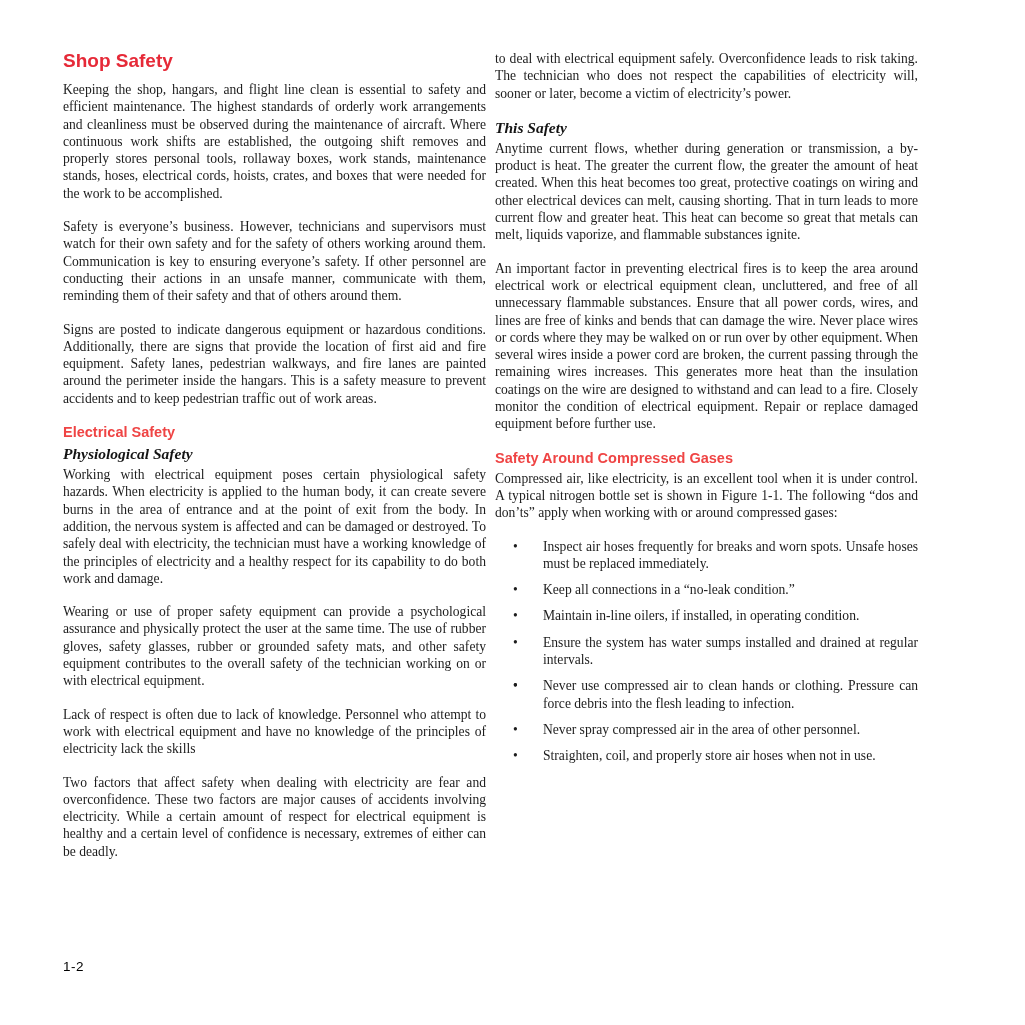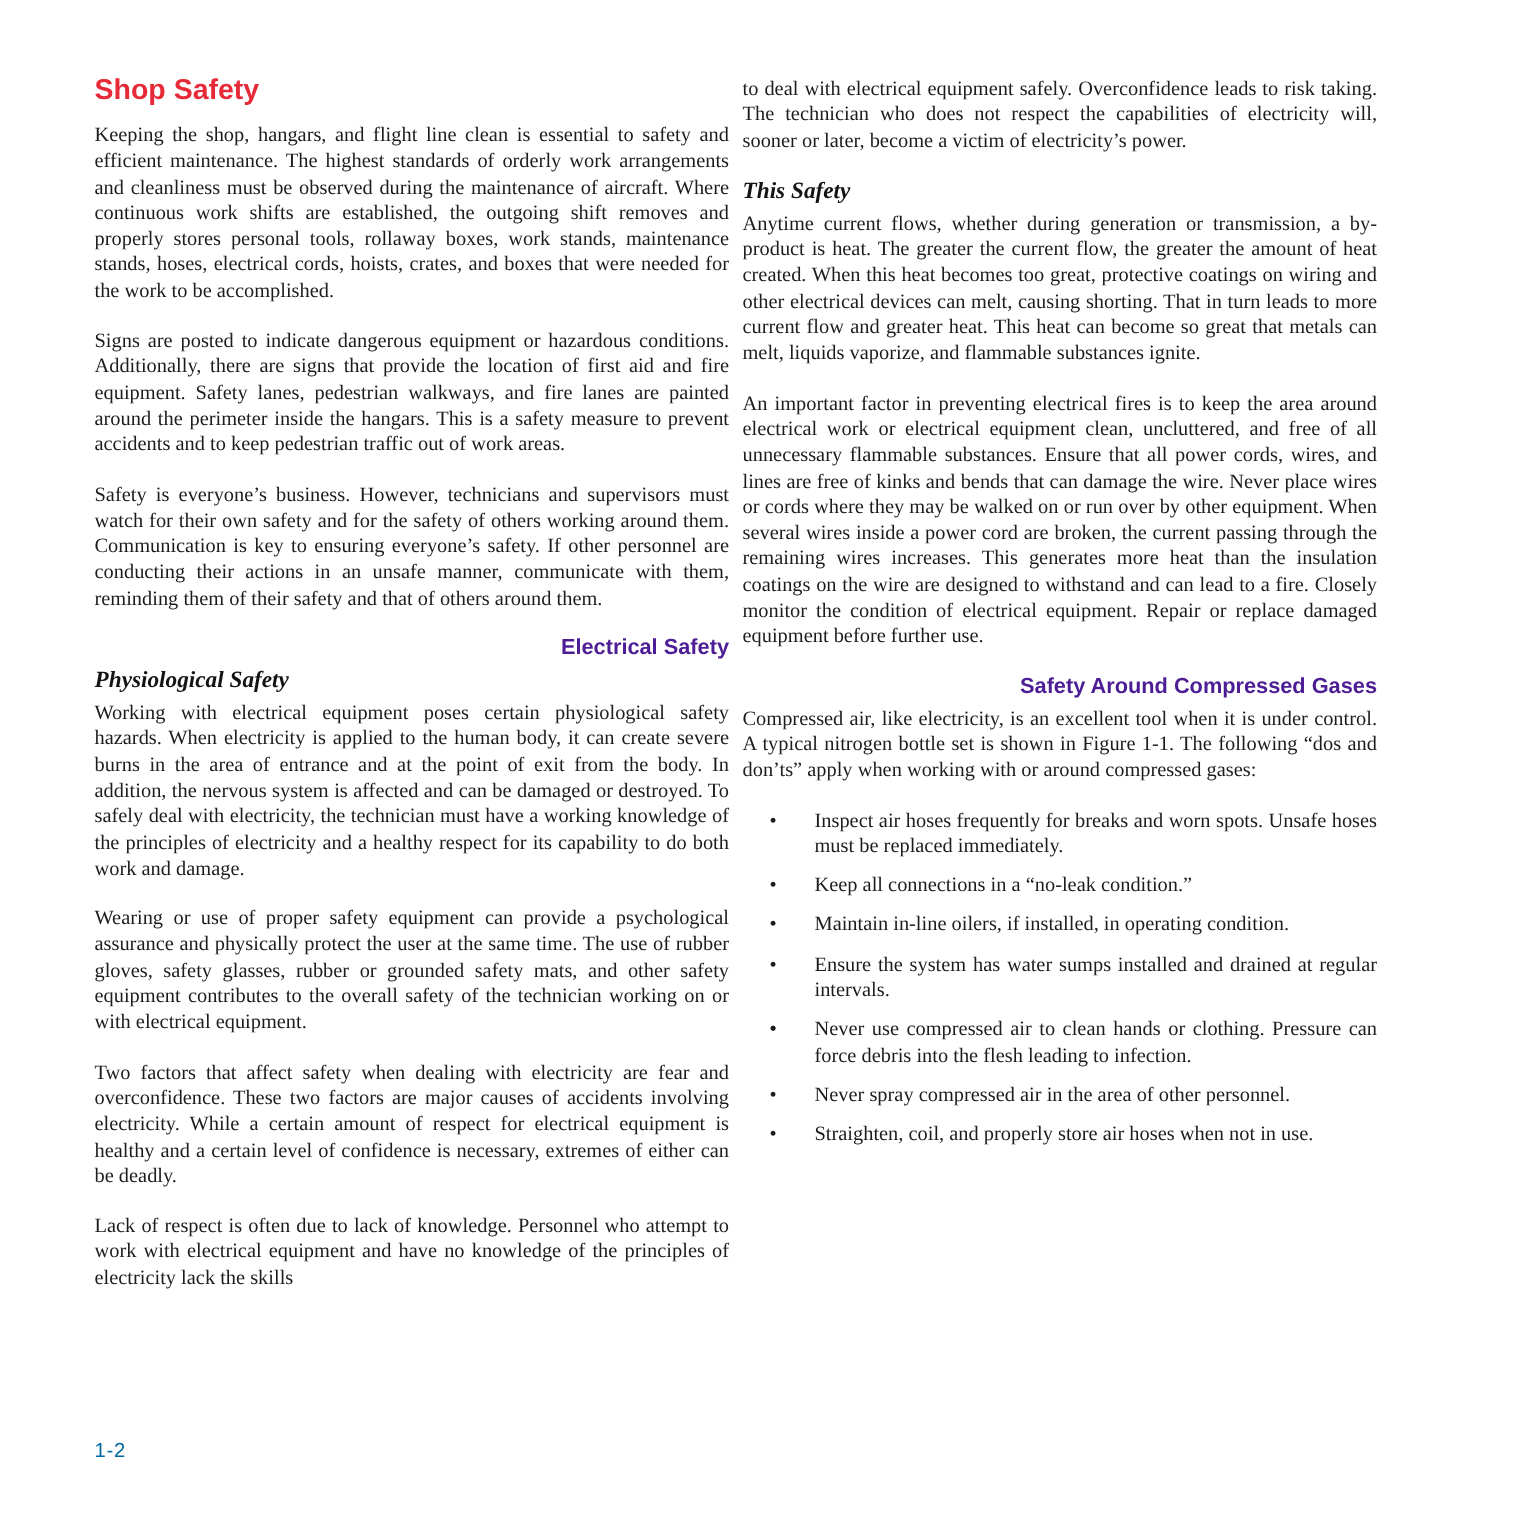--- a/index.html
+++ b/index.html
@@ -37,23 +37,23 @@
     line-height: 22px;
     color: var(--heading-red);
     margin: 0 0 9px 0;
     text-align: left;
   }
   h2.sans-heading {
     font-family: "Liberation Sans", "DejaVu Sans", sans-serif;
     font-weight: bold;
     font-size: 14.5px;
     line-height: 18px;
-    color: #4c1d95;
+    color: #ef4444;
     margin: 0 0 3px 0;
-    text-align: right;
+    text-align: left;
   }
   h3.serif-italic-heading {
     font-family: "Liberation Serif", "DejaVu Serif", serif;
     font-weight: bold;
     font-style: italic;
     font-size: 15.5px;
     line-height: 19px;
     color: #141414;
     margin: 0 0 3px 0;
     text-align: left;
@@ -73,41 +73,41 @@
     left: 18px;
     top: 0;
   }
   .figure-ref { }
   .page-footer {
     position: absolute;
     left: 63px;
     top: 959px;
     font-family: "Liberation Sans", "DejaVu Sans", sans-serif;
     font-size: 13.5px;
-    color: #0369a1;
+    color: #000000;
     letter-spacing: 0.5px;
   }
 </style>
 </head>
 <body>
 
 <div class="page">
   <div class="content">
 
     <div class="col">
       <h1 class="red-heading">Shop Safety</h1>
       <p>Keeping the shop, hangars, and flight line clean is essential to safety and efficient maintenance. The highest standards of orderly work arrangements and cleanliness must be observed during the maintenance of aircraft. Where continuous work shifts are established, the outgoing shift removes and properly stores personal tools, rollaway boxes, work stands, maintenance stands, hoses, electrical cords, hoists, crates, and boxes that were needed for the work to be accomplished.</p>
+      <p>Safety is everyone’s business. However, technicians and supervisors must watch for their own safety and for the safety of others working around them. Communication is key to ensuring everyone’s safety. If other personnel are conducting their actions in an unsafe manner, communicate with them, reminding them of their safety and that of others around them.</p>
       <p>Signs are posted to indicate dangerous equipment or hazardous conditions. Additionally, there are signs that provide the location of first aid and fire equipment. Safety lanes, pedestrian walkways, and fire lanes are painted around the perimeter inside the hangars. This is a safety measure to prevent accidents and to keep pedestrian traffic out of work areas.</p>
-      <p>Safety is everyone’s business. However, technicians and supervisors must watch for their own safety and for the safety of others working around them. Communication is key to ensuring everyone’s safety. If other personnel are conducting their actions in an unsafe manner, communicate with them, reminding them of their safety and that of others around them.</p>
       <h2 class="sans-heading">Electrical Safety</h2>
       <h3 class="serif-italic-heading">Physiological Safety</h3>
       <p>Working with electrical equipment poses certain physiological safety hazards. When electricity is applied to the human body, it can create severe burns in the area of entrance and at the point of exit from the body. In addition, the nervous system is affected and can be damaged or destroyed. To safely deal with electricity, the technician must have a working knowledge of the principles of electricity and a healthy respect for its capability to do both work and damage.</p>
       <p>Wearing or use of proper safety equipment can provide a psychological assurance and physically protect the user at the same time. The use of rubber gloves, safety glasses, rubber or grounded safety mats, and other safety equipment contributes to the overall safety of the technician working on or with electrical equipment.</p>
+      <p>Lack of respect is often due to lack of knowledge. Personnel who attempt to work with electrical equipment and have no knowledge of the principles of electricity lack the skills</p>
       <p>Two factors that affect safety when dealing with electricity are fear and overconfidence. These two factors are major causes of accidents involving electricity. While a certain amount of respect for electrical equipment is healthy and a certain level of confidence is necessary, extremes of either can be deadly.</p>
-      <p>Lack of respect is often due to lack of knowledge. Personnel who attempt to work with electrical equipment and have no knowledge of the principles of electricity lack the skills</p>
     </div>
 
     <div class="col">
       <p>to deal with electrical equipment safely. Overconfidence leads to risk taking. The technician who does not respect the capabilities of electricity will, sooner or later, become a victim of electricity’s power.</p>
       <h3 class="serif-italic-heading">This Safety</h3>
       <p>Anytime current flows, whether during generation or transmission, a by-product is heat. The greater the current flow, the greater the amount of heat created. When this heat becomes too great, protective coatings on wiring and other electrical devices can melt, causing shorting. That in turn leads to more current flow and greater heat. This heat can become so great that metals can melt, liquids vaporize, and flammable substances ignite.</p>
       <p>An important factor in preventing electrical fires is to keep the area around electrical work or electrical equipment clean, uncluttered, and free of all unnecessary flammable substances. Ensure that all power cords, wires, and lines are free of kinks and bends that can damage the wire. Never place wires or cords where they may be walked on or run over by other equipment. When several wires inside a power cord are broken, the current passing through the remaining wires increases. This generates more heat than the insulation coatings on the wire are designed to withstand and can lead to a fire. Closely monitor the condition of electrical equipment. Repair or replace damaged equipment before further use.</p>
       <h2 class="sans-heading">Safety Around Compressed Gases</h2>
       <p><span>Compressed air, like electricity, is an excellent tool when it is under control. A typical nitrogen bottle set is shown in </span><span class="figure-ref">Figure 1-1</span><span>. The following “dos and don’ts” apply when working with or around compressed gases:</span></p>
       <ul class="bullet-list">

